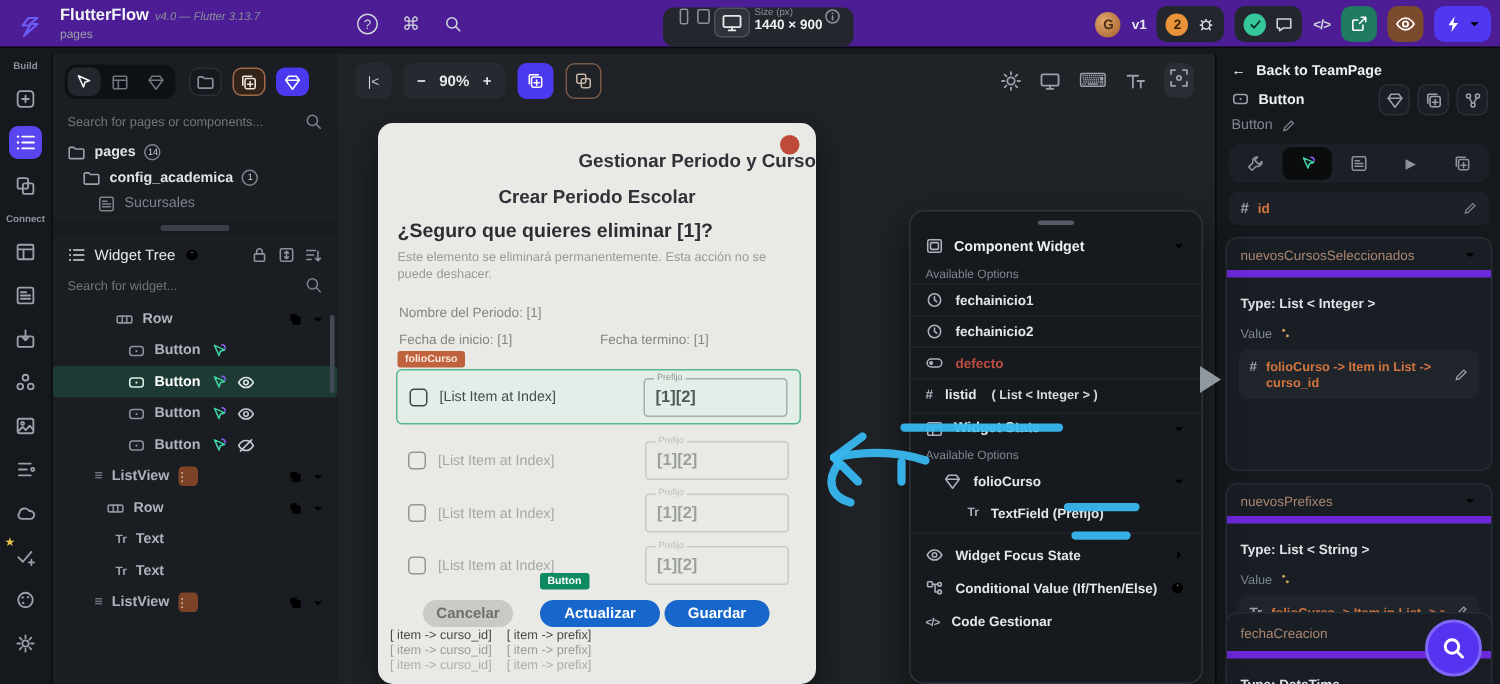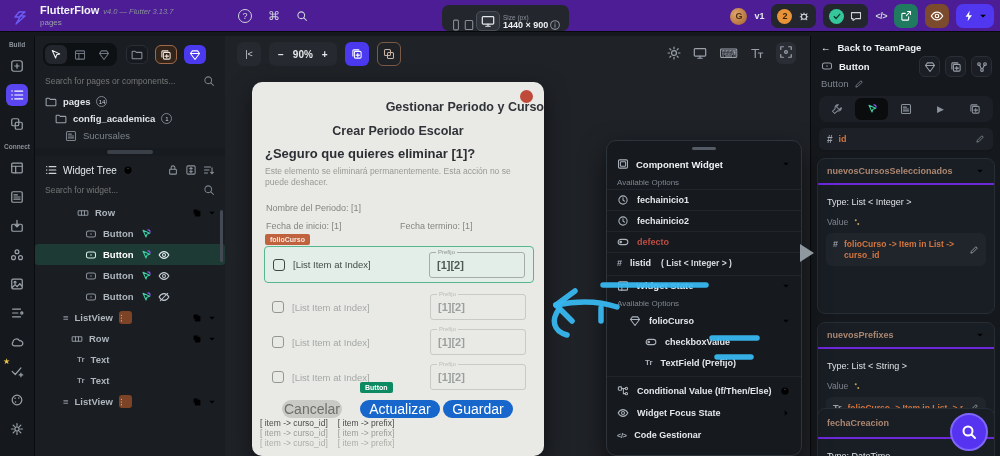--- a/index.html
+++ b/index.html
@@ -11,21 +11,21 @@
 
 .topbar{position:absolute;left:0;top:0;width:1000px;height:32px;background:#4c1d95;border-bottom:1px solid #07090b;z-index:50}
 .logo{position:absolute;left:8px;top:5px;width:24px;height:26px;color:#6c5cf6;display:flex;align-items:center;justify-content:center}
 .tbtitle{position:absolute;left:40px;top:4px;line-height:1.25}
 .appname{font-size:11px;font-weight:bold;color:#f2f4f6}
 .vertxt{font-size:7.5px;color:#8a919a;font-style:italic;margin-left:4px}
 .projtxt{font-size:8px;color:#9aa1aa}
 .tbicons{position:absolute;left:238px;top:9px;display:flex;gap:16px;align-items:center;color:#cfd5db}
 .helpc{width:14px;height:14px;border:1.2px solid #cfd5db;border-radius:50%;font-size:9px;display:flex;align-items:center;justify-content:center}
 .cmdg{font-size:12px}
-.devpill{position:absolute;left:442px;top:5px;height:26px;background:#23262c;border-radius:7px;display:flex;align-items:flex-end;padding:0 8px;gap:1px}
+.devpill{position:absolute;left:442px;top:5px;height:26px;background:#23262c;border-radius:7px;display:flex;align-items:flex-start;padding:0 8px;gap:1px}
 .devbtn{color:#8b929b;display:flex;align-items:center}
 .devbtn.sel{background:#2f343b;border:1px solid #4a515b;border-radius:5px;padding:2px 4px;color:#e6e9ec}
 .sizebox{line-height:1.1;margin-left:2px}
 .sizelbl{font-size:6.5px;color:#8b929b}
 .sizeval{font-size:9px;font-weight:bold;color:#eef1f3}
 .tbright{position:absolute;right:6px;top:4px;display:flex;align-items:center;gap:7px}
 .avat{width:17px;height:17px;border-radius:50%;background:radial-gradient(circle at 35% 35%,#e0a56b,#a35f2c);color:#4a2d12;font-size:9px;font-weight:bold;display:flex;align-items:center;justify-content:center}
 .v1t{font-size:9px;font-weight:bold;color:#e6e9ec}
 .minipill{height:24px;background:#23262c;border-radius:7px;display:flex;align-items:center;gap:6px;padding:0 6px}
 .badge2{width:15px;height:15px;border-radius:50%;background:#e8923a;color:#3a2305;font-size:9px;font-weight:bold;display:flex;align-items:center;justify-content:center}
@@ -95,21 +95,21 @@
 .lrow.r0{top:164px;height:37px;border:1.5px solid #56b78c;background:#e4eee8;border-radius:4px}
 .lrow.dimr{opacity:.5}
 .ckb{width:12px;height:12px;border:1.6px solid #3f4742;border-radius:3px;flex:none}
 .litxt{font-size:9.5px;color:#5c6862;flex:1}
 .r0 .litxt{color:#414d47}
 .pref{position:relative;width:96px;height:26px;border:1px solid #a7aca7;border-radius:3px;flex:none}
 .pref .plab{position:absolute;top:-4px;left:6px;font-size:6px;color:#8e938e;padding:0 2px;background:#e9e9e6}
 .r0 .pref .plab{background:#e4eee8}
 .pref .pval{position:absolute;left:7px;top:0;line-height:24px;font-size:11px;color:#4e5a54;font-weight:bold}
 .btnbadge{position:absolute;top:300px;left:108px;background:#0e8a63;color:#fff;font-size:7px;font-weight:bold;padding:2px 5px;border-radius:2px}
-.dbtn{position:absolute;top:318px;height:18px;border-radius:9px;font-size:14px;display:flex;align-items:center;justify-content:center;font-weight:normal}
+.dbtn{position:absolute;top:318px;height:18px;border-radius:9px;font-size:10px;display:flex;align-items:center;justify-content:center;font-weight:bold}
 .dbtn.cancel{left:30px;width:60px;background:#c9c9c6;color:#6e6e6a}
 .dbtn.update{left:108px;width:80px;background:#1666cb;color:#fff}
 .dbtn.save{left:191px;width:70px;background:#1666cb;color:#fff}
 .dbg{position:absolute;left:8px;font-size:8.5px;color:#4a4a46;display:flex;gap:10px;white-space:nowrap}
 .dbg .chip{display:flex;align-items:center;gap:2px}
 .dbg.d1{top:336px}.dbg.d2{top:346px;color:#9c9c95}.dbg.d3{top:356px;color:#aeaea7}
 
 .dropdown{position:absolute;left:606px;top:140px;width:196px;height:316px;background:#16191e;border:1px solid #2e343c;border-radius:10px;box-shadow:0 10px 26px rgba(0,0,0,.6);z-index:60;padding-top:4px}
 .ddpill{width:24px;height:3px;border-radius:2px;background:#565c66;margin:2px auto 4px}
 .ddhead{display:flex;align-items:center;gap:7px;padding:3px 10px;color:#eef1f3;font-weight:bold;font-size:9.5px;height:20px}
@@ -133,23 +133,23 @@
 .tabbar{position:absolute;left:8px;top:60px;width:174px;height:26px;background:#1c2026;border-radius:8px;display:flex;padding:2px;gap:2px}
 .tab{flex:1;border-radius:6px;display:flex;align-items:center;justify-content:center;color:#8b929b}
 .tab.on{background:#0a0c0e;color:#f0f2f4}
 .idfield{position:absolute;left:8px;top:92px;width:174px;height:24px;background:#1d2127;border-radius:6px;display:flex;align-items:center;gap:6px;padding:0 8px;border-bottom:2px solid #14171b}
 .idhash{color:#9aa1aa;font-weight:bold}
 .idtxt{color:#d2753f;font-size:9px;font-weight:bold;flex:1}
 .pcard{position:absolute;left:6px;width:178px;background:#191e24;border:1px solid #272d34;border-radius:8px}
 .pcard.s1{top:122px;height:156px}
 .pcard.s2{top:286px;height:114px}
 .pcard.s3{top:372px;height:84px}
-.pchead{display:flex;align-items:center;height:26px;padding:0 9px;color:#ab8671;font-size:9px;font-weight:bold;border-bottom:2px solid #6d28d9}
+.pchead{display:flex;align-items:center;height:26px;padding:0 9px;color:#ab8671;font-size:9px;font-weight:normal;border-bottom:5px solid #6d28d9}
 .pchead .sp{flex:1}
-.ptype{padding:12px 9px 0;font-size:9px;font-weight:normal;color:#dde1e5}
+.ptype{padding:12px 9px 0;font-size:9px;font-weight:bold;color:#dde1e5}
 .pvlab{padding:10px 9px 0;font-size:8.5px;color:#7e8690;display:flex;align-items:center;gap:4px}
 .pvfield{margin:6px 8px 0;background:#20252c;border-radius:6px;display:flex;align-items:flex-start;gap:6px;padding:6px 7px;position:relative}
 .pvtxt{flex:1;font-size:8.5px;font-weight:bold;color:#d2753f;line-height:1.25}
 .pvic{color:#9aa1aa;font-weight:bold;font-size:9px}
 .pvpen{color:#9aa1aa;align-self:center}
 .fab{position:absolute;left:950px;top:413px;width:38px;height:38px;border-radius:50%;background:#5633f0;border:2px solid #7e66f8;display:flex;align-items:center;justify-content:center;color:#fff;z-index:70}
 
 .overlay{position:absolute;left:0;top:0;width:1000px;height:456px;z-index:80;pointer-events:none}
 .anno{stroke:#38b7ef;stroke-width:5.5;fill:none;stroke-linecap:round;stroke-linejoin:round;opacity:.95}
 </style>
@@ -880,53 +880,45 @@
             <use href="#s-gem"></use>
           </svg>
         </span>
     <span>folioCurso</span>
         <span class="sp"></span>
     <svg class="i10" style="color:#8b929b">
           <use href="#s-chevdown"></use>
         </svg>
   </div>
   <div class="ddopt nob ind2">
-    <span class="oic">
-          <svg class="i">
-            <use href="#s-toggle"></use>
-          </svg>
-        </span>
-    <span>checkboxValue</span>
-  </div>
-  <div class="ddopt nob ind2">
     <span class="oic" style="font-weight:bold;font-size:8px">Tr</span>
     <span>TextField (Prefijo)</span>
   </div>
   <div class="ddsep"></div>
-  <div class="ddopt nob" style="height:22px">
-    <span class="oic">
-          <svg class="i">
-            <use href="#s-cond"></use>
-          </svg>
-        </span>
-    <span>Conditional Value (If/Then/Else)</span>
-    <svg class="i10" style="color:#8b929b">
-          <use href="#s-info"></use>
-        </svg>
-  </div>
   <div class="ddopt nob" style="height:22px">
     <span class="oic">
           <svg class="i">
             <use href="#s-eye"></use>
           </svg>
         </span>
     <span>Widget Focus State</span>
         <span class="sp"></span>
     <svg class="i10" style="color:#8b929b">
           <use href="#s-chevright"></use>
+        </svg>
+  </div>
+  <div class="ddopt nob" style="height:22px">
+    <span class="oic">
+          <svg class="i">
+            <use href="#s-cond"></use>
+          </svg>
+        </span>
+    <span>Conditional Value (If/Then/Else)</span>
+    <svg class="i10" style="color:#8b929b">
+          <use href="#s-info"></use>
         </svg>
   </div>
   <div class="ddopt nob" style="height:22px">
     <span class="oic" style="font-size:7.5px;font-weight:bold;letter-spacing:-.5px">&lt;/&gt;</span>
     <span>Code Gestionar</span>
   </div>
 </div>
 
 <aside class="props">
   <div class="backrow">

